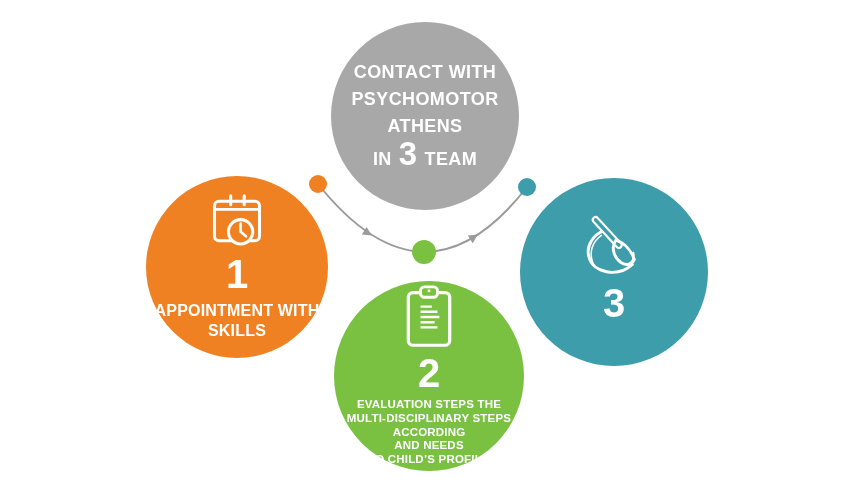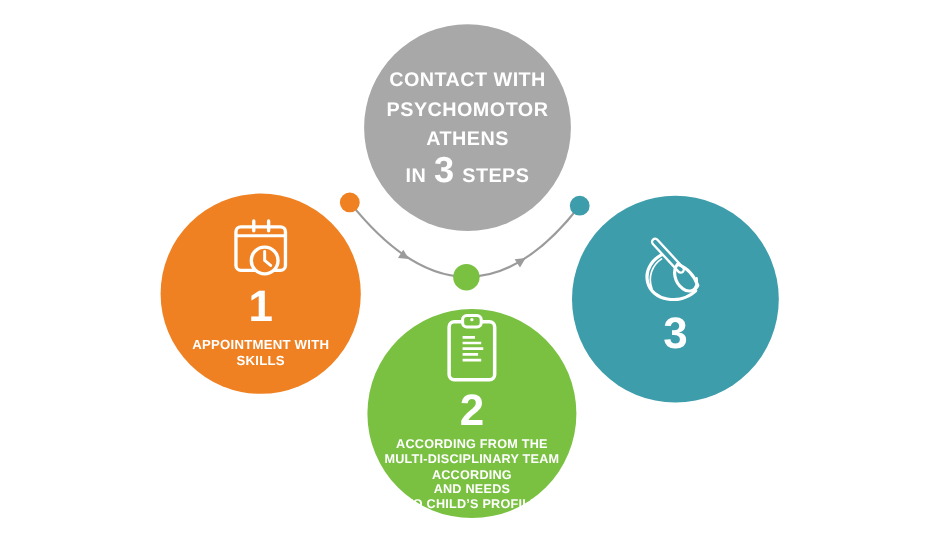--- a/index.html
+++ b/index.html
@@ -40,21 +40,21 @@
   .steps-line { display: flex; align-items: baseline; gap: 7px; }
   .big-num { font-size: 33px; line-height: 27px; }
   .step { z-index: 1; }
   .step .num {
     font-size: 40px;
     font-weight: 700;
     line-height: 1;
     margin: 6px 0 7px;
   }
   .step .label {
-    font-size: 12px;
+    font-size: 16px;
     font-weight: 700;
     line-height: 1.2;
     letter-spacing: 0.2px;
     white-space: nowrap;
   }
   .step-1 { left: 146px; top: 176px; width: 182px; height: 182px; }
   .step-2 { left: 334px; top: 281px; width: 190px; height: 190px; }
   .step-3 { left: 520px; top: 178px; width: 188px; height: 188px; }
   .step-2 .label { font-size: 11.5px; }
   .step-2 .num { margin: 4px 0 5px; }
@@ -86,21 +86,21 @@
   <div class="dot dot-2" style="background: rgb(122, 193, 66);"></div>
   <div class="dot dot-3" style="background: rgb(61, 157, 171);"></div>
 
   <div class="circle title-circle" style="background: rgb(168, 168, 168);">
     <div class="title-line">CONTACT WITH</div>
     <div class="title-line">PSYCHOMOTOR</div>
     <div class="title-line">ATHENS</div>
     <div class="title-line steps-line">
       <span>IN</span>
       <span class="big-num">3</span>
-      <span>STEPS</span>
+      <span>TEAM</span>
     </div>
   </div>
 
   <div class="circle step step-1" style="background: rgb(239, 129, 34);">
     <svg class="icon" viewBox="0 0 64 60" aria-hidden="true">
       <rect x="7" y="8" width="50" height="44" rx="5" fill="none" stroke="#ffffff" stroke-width="3.4"></rect>
       <line x1="7" y1="17" x2="57" y2="17" stroke="#ffffff" stroke-width="3"></line>
       <path d="M25,2 V12 M40,2 V12" stroke="#ffffff" stroke-width="3.4" stroke-linecap="round" fill="none"></path>
       <circle cx="36" cy="42" r="13.5" stroke="#ffffff" stroke-width="3.4" fill="#EF8122"></circle>
       <path d="M36,42 L36,33 M36,42 L42,47" stroke="#ffffff" stroke-width="3" stroke-linecap="round" fill="none"></path>
@@ -114,22 +114,22 @@
 
   <div class="circle step step-2" style="background: rgb(122, 193, 66);">
     <svg class="icon" viewBox="0 0 52 68" aria-hidden="true">
       <rect x="4" y="8" width="44" height="56" rx="5" fill="none" stroke="#ffffff" stroke-width="3.4"></rect>
       <rect x="17" y="2" width="18" height="11" rx="4" stroke="#ffffff" stroke-width="3" fill="#7AC142"></rect>
       <circle cx="26" cy="6" r="1.6" fill="#ffffff"></circle>
       <path d="M17,23 h12 M17,28.5 h18 M17,34 h20 M17,39.5 h15 M17,45 h18" stroke="#ffffff" stroke-width="2.6" fill="none"></path>
     </svg>
     <div class="num">2</div>
     <div class="label">
-      <div>ACCORDING FROM THE</div>
-      <div>MULTI-DISCIPLINARY TEAM</div>
+      <div>EVALUATION STEPS THE</div>
+      <div>MULTI-DISCIPLINARY STEPS</div>
       <div>ACCORDING</div>
       <div>AND NEEDS</div>
       <div>TO CHILD’S PROFILE</div>
     </div>
   </div>
 
   <div class="circle step step-3" style="background: rgb(61, 157, 171);">
     <svg class="icon" viewBox="0 0 68 64" aria-hidden="true">
       <path d="M53,51 C38,65 12,60 8,43 C5,31 13,20 24,16" fill="none" stroke="#ffffff" stroke-width="3" stroke-linecap="round"></path>
       <path d="M12,49 C8,38 12,27 21,21" fill="none" stroke="#ffffff" stroke-width="1.6" stroke-linecap="round"></path>

